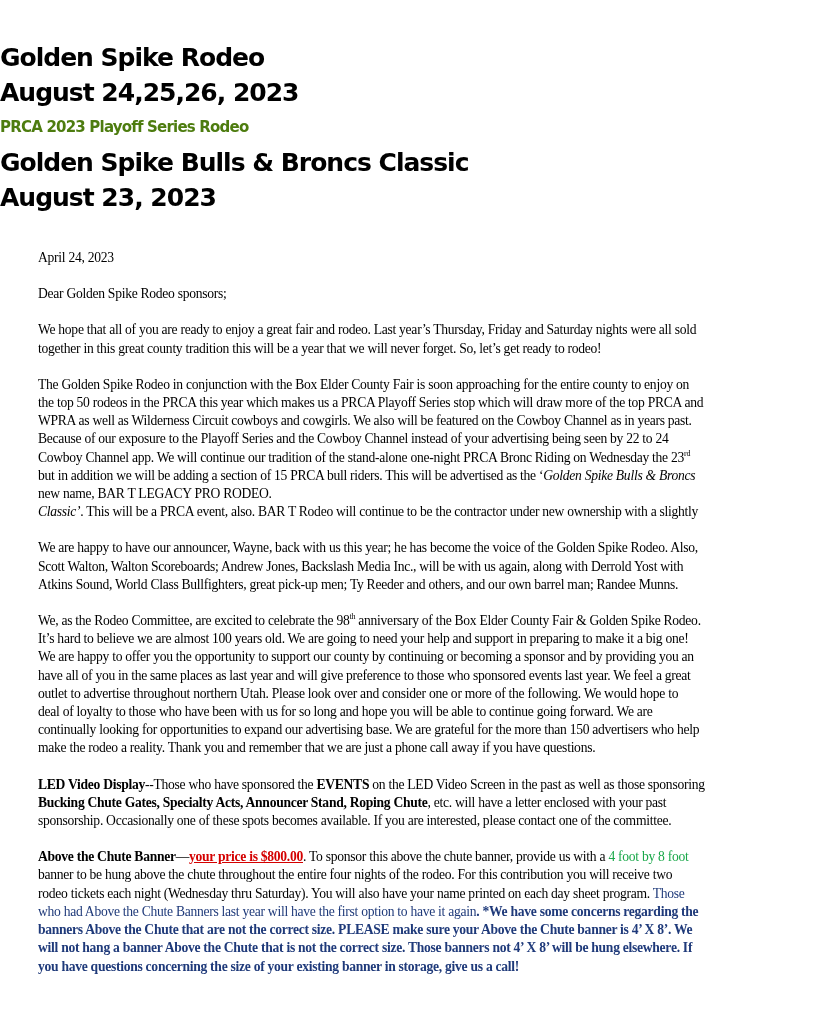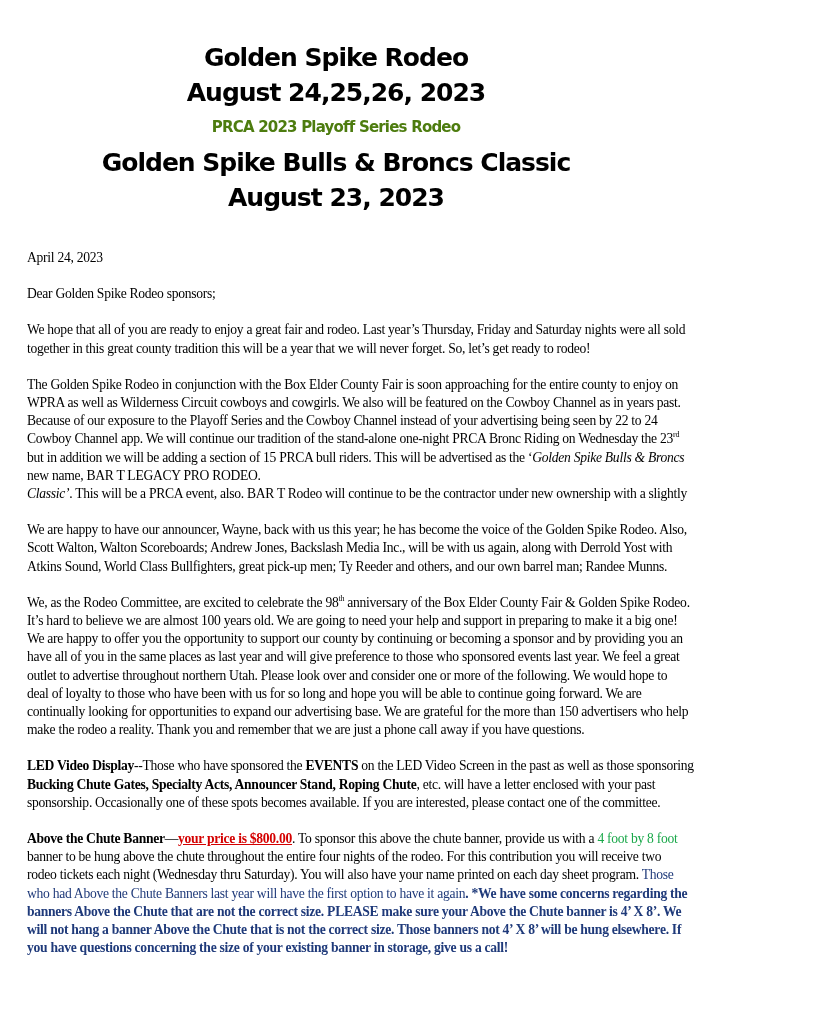--- a/index.html
+++ b/index.html
@@ -19,21 +19,20 @@
       left: 0;
       top: 0;
       width: 830px;
       height: 1024px;
     }
     .header {
       position: absolute;
       left: 0;
       top: 40px;
       width: 672px;
-      text-align: center;
       font-family: "DejaVu Sans", sans-serif;
       font-weight: bold;
       color: #000;
     }
     .header .hline {
       display: block;
       font-size: 25px;
       line-height: 35px;
       letter-spacing: -1px;
       white-space: nowrap;
@@ -47,21 +46,21 @@
       position: absolute;
       left: 23px;
       top: 249px;
       width: 800px;
       font-family: "Liberation Serif", serif;
       font-size: 13.6px;
       line-height: 18.2px;
       letter-spacing: -0.28px;
     }
     .body-text p {
-      margin: 0 0 18px 4px;
+      margin: 0 0 18px 15px;
       white-space: normal;
     }
     .ln { display: block; white-space: nowrap; }
     sup {
       font-size: 8px;
       line-height: 0;
       vertical-align: super;
     }
     .it { font-style: italic; }
     .b { font-weight: bold; }
@@ -101,20 +100,21 @@
 
     <p>Dear Golden Spike Rodeo sponsors;</p>
 
     <p>
       <span class="ln">We hope that all of you are ready to enjoy a great fair and rodeo.  Last year’s Thursday, Friday and Saturday nights were all sold</span>
       <span class="ln">together in this great county tradition this will be a year that we will never forget.  So, let’s get ready to rodeo!</span>
     </p>
 
     <p>
       <span class="ln">The Golden Spike Rodeo in conjunction with the Box Elder County Fair is soon approaching for the entire county to enjoy on</span>
+      <span class="ln">the top 50 rodeos in the PRCA this year which makes us a PRCA Playoff Series stop which will draw more of the top PRCA and</span>
       <span class="ln">WPRA as well as Wilderness Circuit cowboys and cowgirls.  We also will be featured on the Cowboy Channel as in years past.</span>
       <span class="ln">Because of our exposure to the Playoff Series and the Cowboy Channel instead of your advertising being seen by 22 to 24</span>
       <span class="ln"><span>Cowboy Channel app.  We will continue our tradition of the stand-alone one-night PRCA Bronc Riding on Wednesday the 23</span><sup>rd</sup></span>
       <span class="ln"><span>but in addition we will be adding a section of 15 PRCA bull riders. This will be advertised as the ‘</span><span class="it">Golden Spike Bulls &amp; Broncs</span></span>
       <span class="ln">new name, BAR T LEGACY PRO RODEO.</span>
       <span class="ln"><span class="it">Classic’</span><span>.  This will be a PRCA event, also. BAR T Rodeo will continue to be the contractor under new ownership with a slightly</span></span>
     </p>
 
     <p>
       <span class="ln">We are happy to have our announcer, Wayne, back with us this year; he has become the voice of the Golden Spike Rodeo.  Also,</span>

